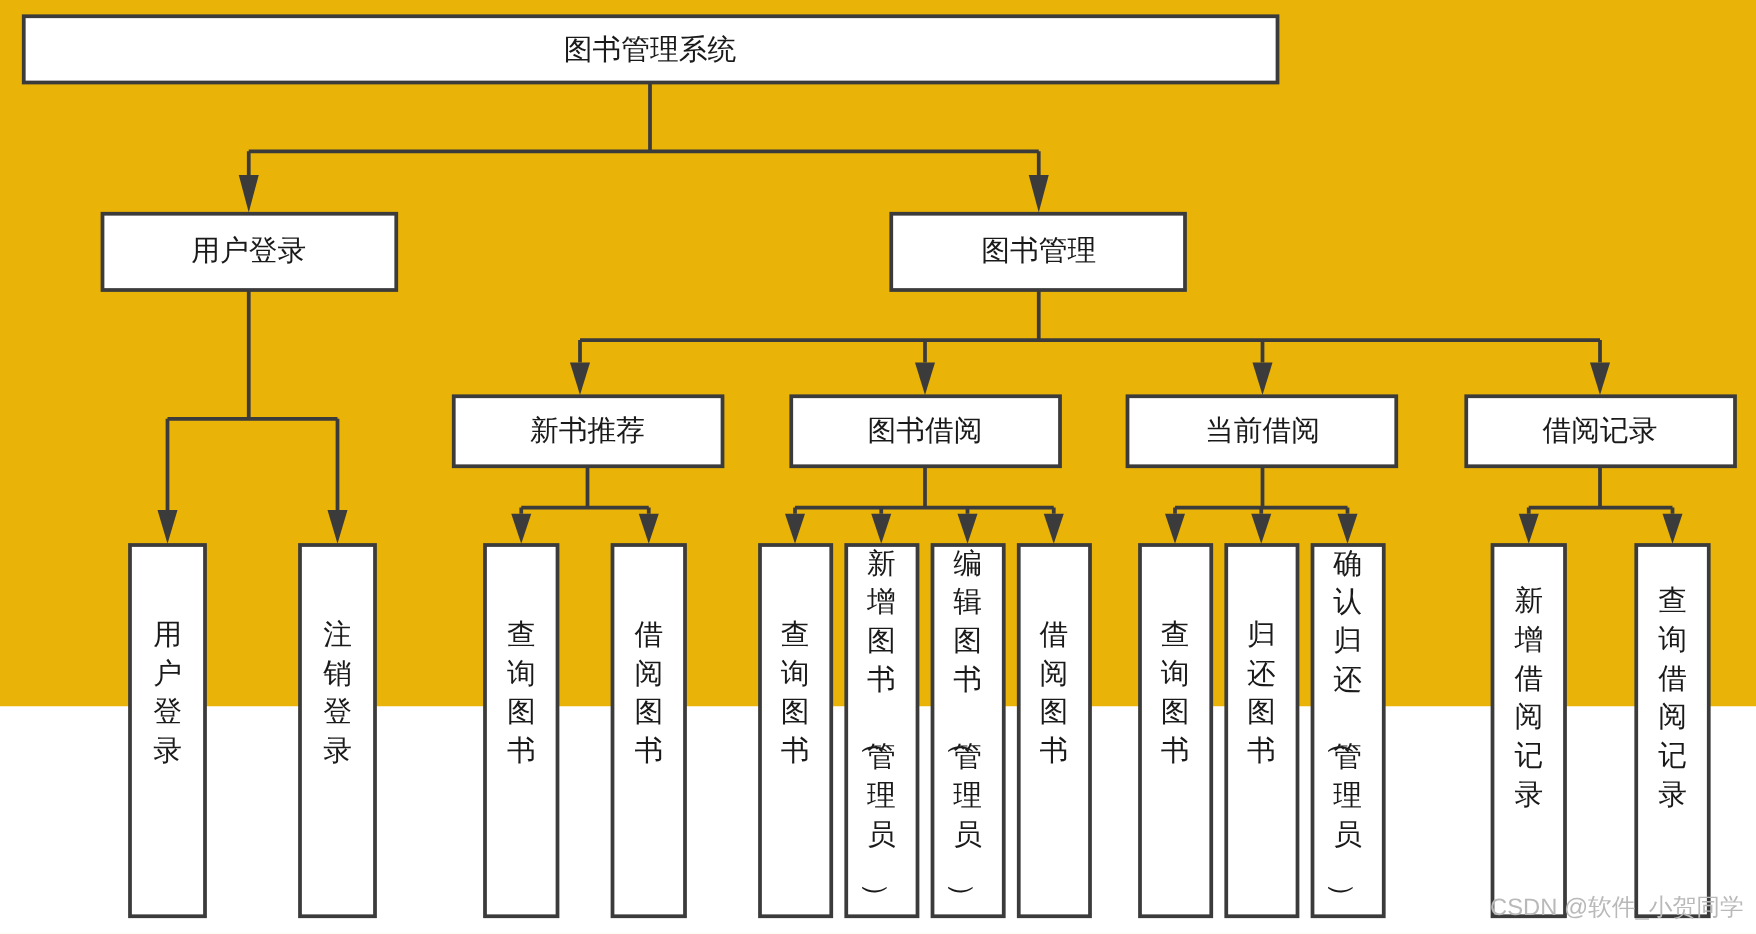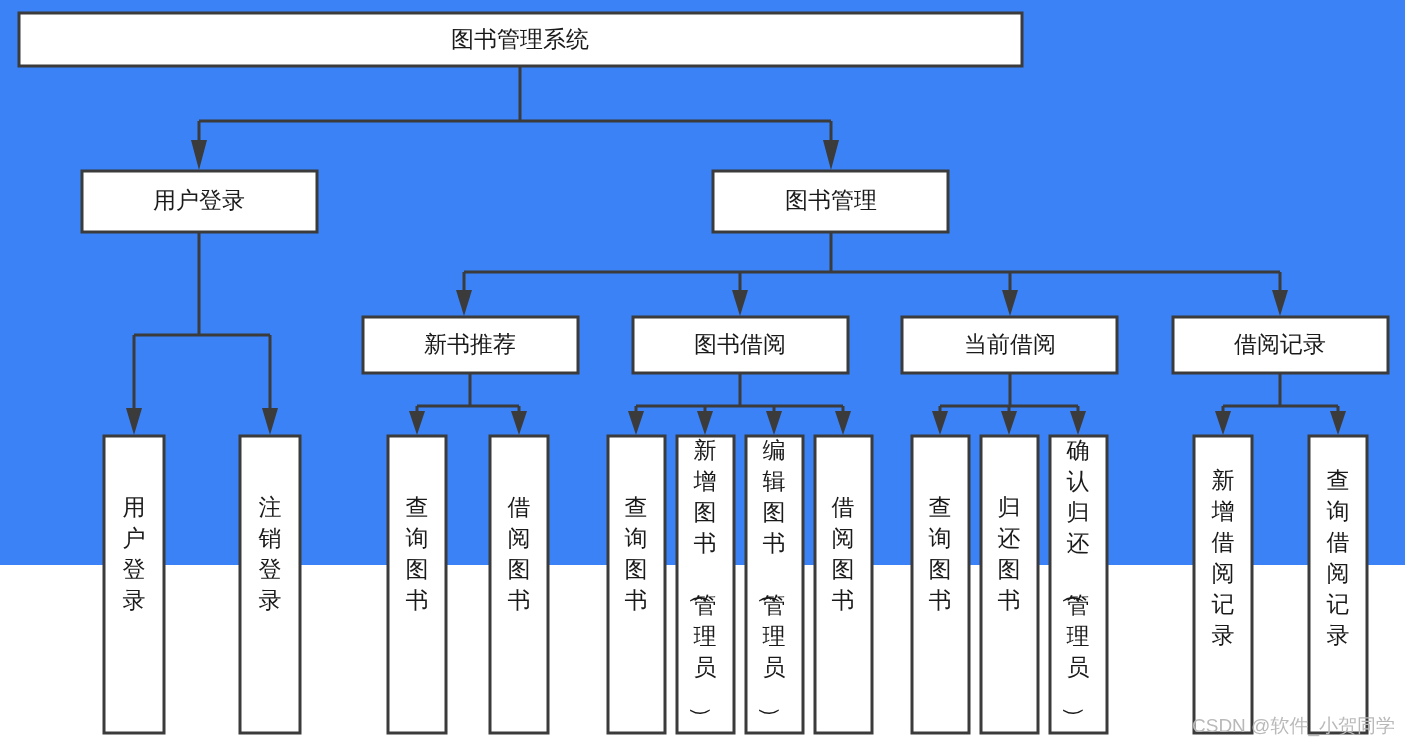--- a/index.html
+++ b/index.html
@@ -10,21 +10,21 @@
   body {
     width: 1405px;
     height: 747px;
     font-family: "Liberation Sans", "DejaVu Sans", sans-serif;
     overflow: hidden;
   }
   #diagram-root {
     position: relative;
     width: 1405px;
     height: 565px;
-    background: #3b82f6;
+    background: #eab308;
   }
   svg.chart-svg {
     position: absolute;
     left: 0;
     top: 0;
     width: 1405px;
     height: 747px;
     display: block;
   }
   .node-box {

